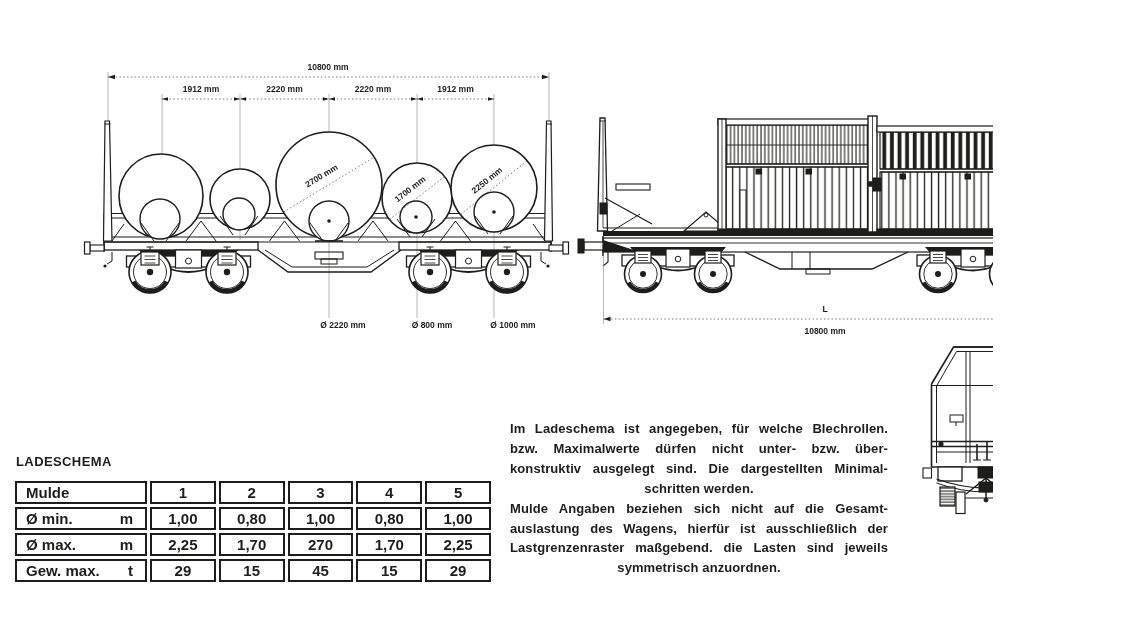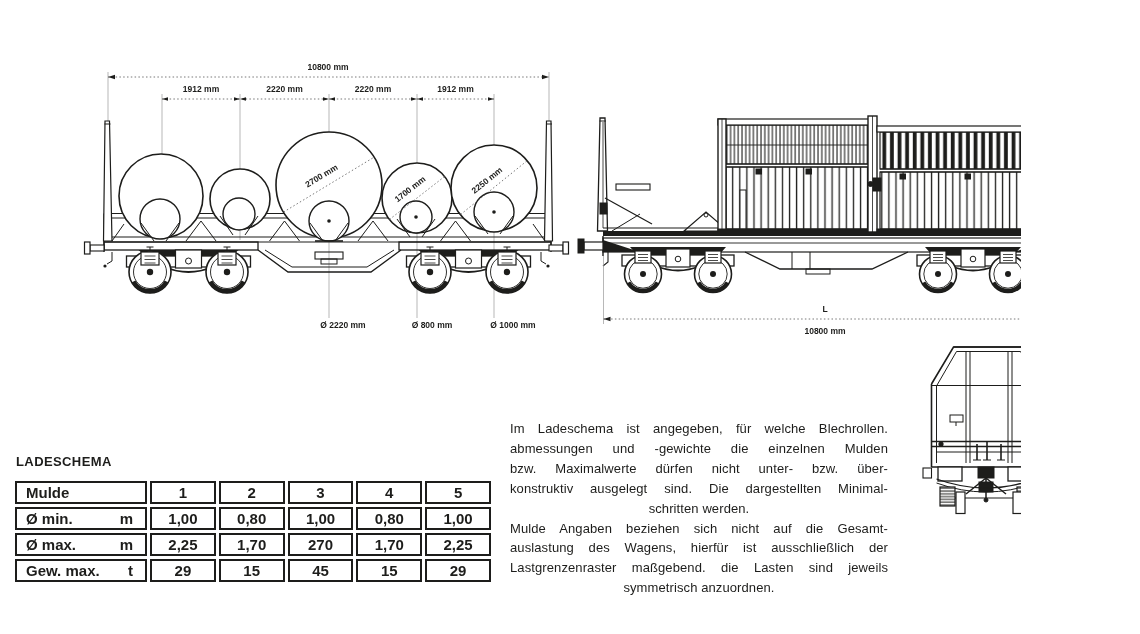--- a/index.html
+++ b/index.html
@@ -1,28 +1,28 @@
 <!DOCTYPE html>
 <html><head>
 <meta charset="utf-8">
 <style>
   html,body{margin:0;padding:0;background:#fff;}
   .page{position:relative;width:993px;height:634px;background:#fff;overflow:hidden;
-        font-family:"Liberation Sans",sans-serif;color:#1d1d1b;padding-left:28px;}
+        font-family:"Liberation Sans",sans-serif;color:#1d1d1b;}
   svg{position:absolute;overflow:visible;}
   svg text{font-family:"Liberation Sans",sans-serif;font-weight:700;fill:#1d1d1b;}
   .dim{font-size:8.5px;}
   .title{position:absolute;left:16px;top:454px;font-size:13px;font-weight:700;letter-spacing:.4px;}
   table.lt{position:absolute;left:12px;top:478px;border-collapse:separate;border-spacing:3px;
            table-layout:fixed;width:482px;}
   table.lt td{border:2px solid #1d1d1b;font-size:15px;font-weight:700;text-align:center;
               height:17px;line-height:17px;padding:1px 0;overflow:hidden;}
   td.lc{width:128px;text-align:left;}
   td.lc .cellwrap{display:flex;justify-content:space-between;padding:0 12px 0 9px;align-items:center;}
-  .desc{position:absolute;left:510px;top:419px;width:378px;font-size:13px;font-weight:400;
+  .desc{position:absolute;left:510px;top:419px;width:378px;font-size:13px;font-weight:700;
         line-height:19.9px;letter-spacing:.1px;}
   .desc div{white-space:nowrap;}
   .desc .jl{text-align:justify;text-align-last:justify;}
   .desc .ll{text-align:center;}
 </style>
 </head>
 <body>
 
 <div class="page">
 
@@ -392,21 +392,20 @@
       <td>15</td>
       <td>45</td>
       <td>15</td>
       <td>29</td>
     </tr>
   </tbody>
     </table>
 
   <div class="desc">
     <div class="jl">Im Ladeschema ist angegeben, für welche Blechrollen.</div>
-    <div class="jl">abmessungen und -gewichte die einzelnen Mulden</div>
     <div class="jl">bzw. Maximalwerte dürfen nicht unter- bzw. über-</div>
     <div class="jl">konstruktiv ausgelegt sind. Die dargestellten Minimal-</div>
     <div class="ll">schritten werden.</div>
     <div class="jl">Mulde Angaben beziehen sich nicht auf die Gesamt-</div>
     <div class="jl">auslastung des Wagens, hierfür ist ausschließlich der</div>
     <div class="jl">Lastgrenzenraster maßgebend. die Lasten sind jeweils</div>
     <div class="ll">symmetrisch anzuordnen.</div>
   </div>
 
 </div>

